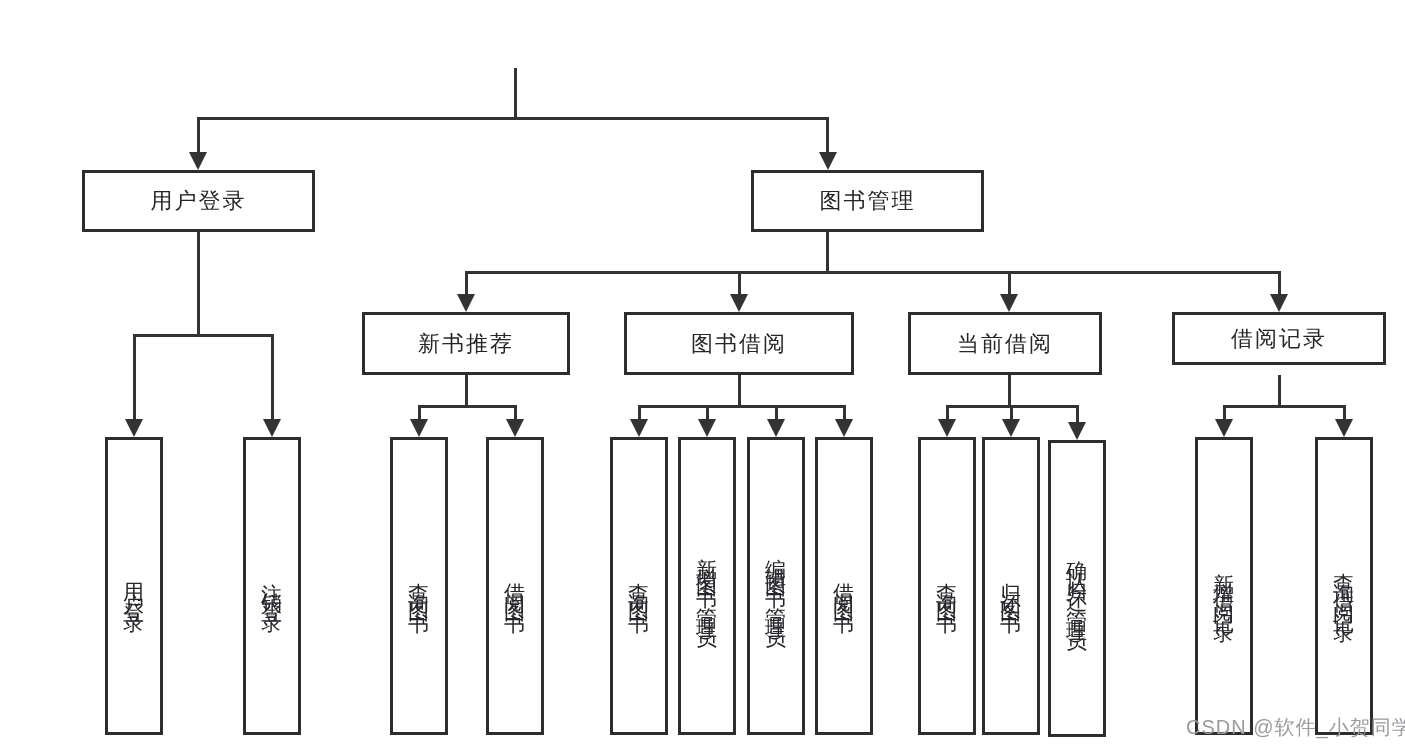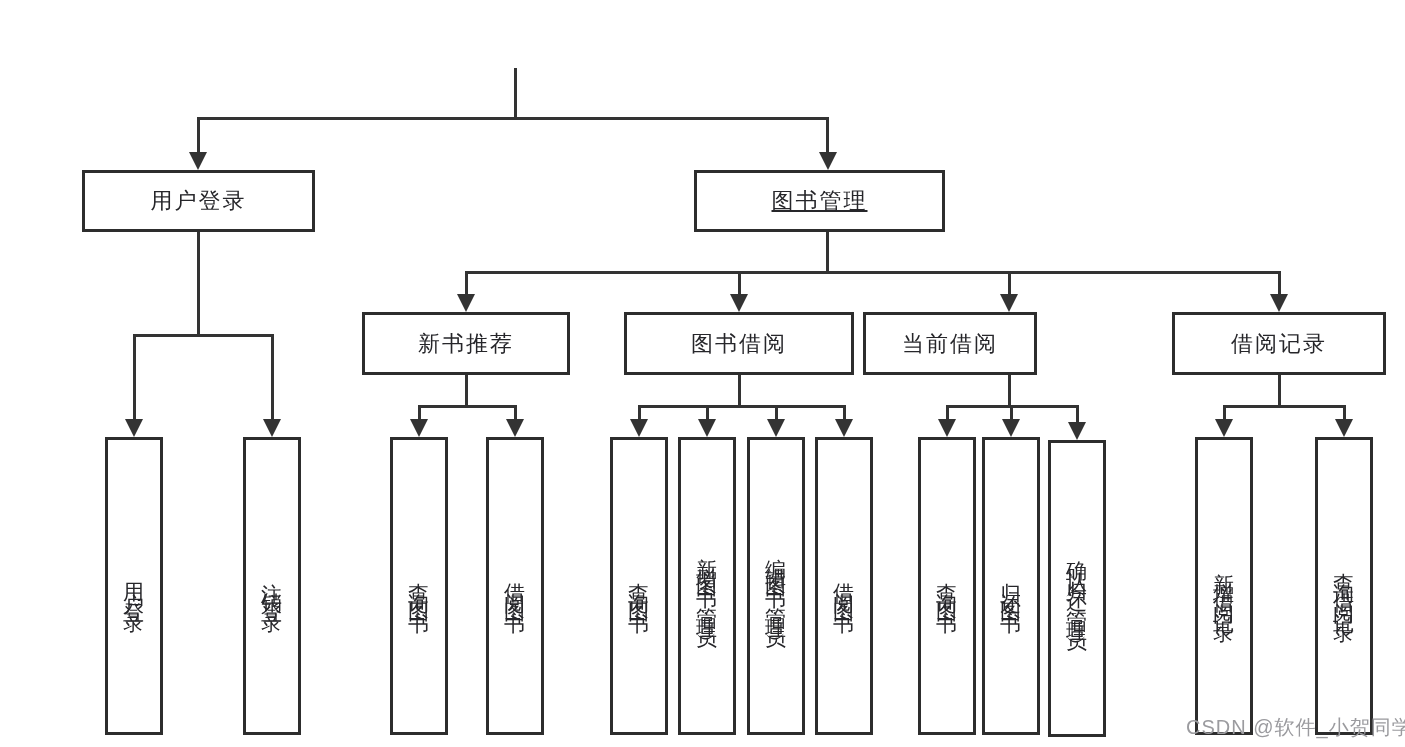--- a/index.html
+++ b/index.html
@@ -39,26 +39,26 @@
     color:var(--wm);white-space:nowrap;letter-spacing:1px;
   }
 </style>
 </head>
 <body>
 
 <div class="canvas">
 
 
   <div class="box" style="left:82px;top:170px;width:233px;height:62px;">用户登录</div>
-  <div class="box" style="left:694px;top:170px;width:251px;height:62px;text-decoration:underline;">图书管理</div>
+  <div class="box" style="left:751px;top:170px;width:233px;height:62px;">图书管理</div>
 
   <div class="box" style="left:362px;top:312px;width:208px;height:63px;">新书推荐</div>
   <div class="box" style="left:624px;top:312px;width:230px;height:63px;">图书借阅</div>
-  <div class="box" style="left:863px;top:312px;width:174px;height:63px;">当前借阅</div>
-  <div class="box" style="left:1172px;top:312px;width:214px;height:63px;">借阅记录</div>
+  <div class="box" style="left:908px;top:312px;width:194px;height:63px;">当前借阅</div>
+  <div class="box" style="left:1172px;top:312px;width:214px;height:53px;">借阅记录</div>
 
   <div class="box leaf" style="left:105px;">
     <span class="vtext">用户登录</span>
     </div>
   <div class="box leaf" style="left:243px;">
     <span class="vtext">注销登录</span>
     </div>
   <div class="box leaf" style="left:390px;">
     <span class="vtext">查询图书</span>
     </div>

